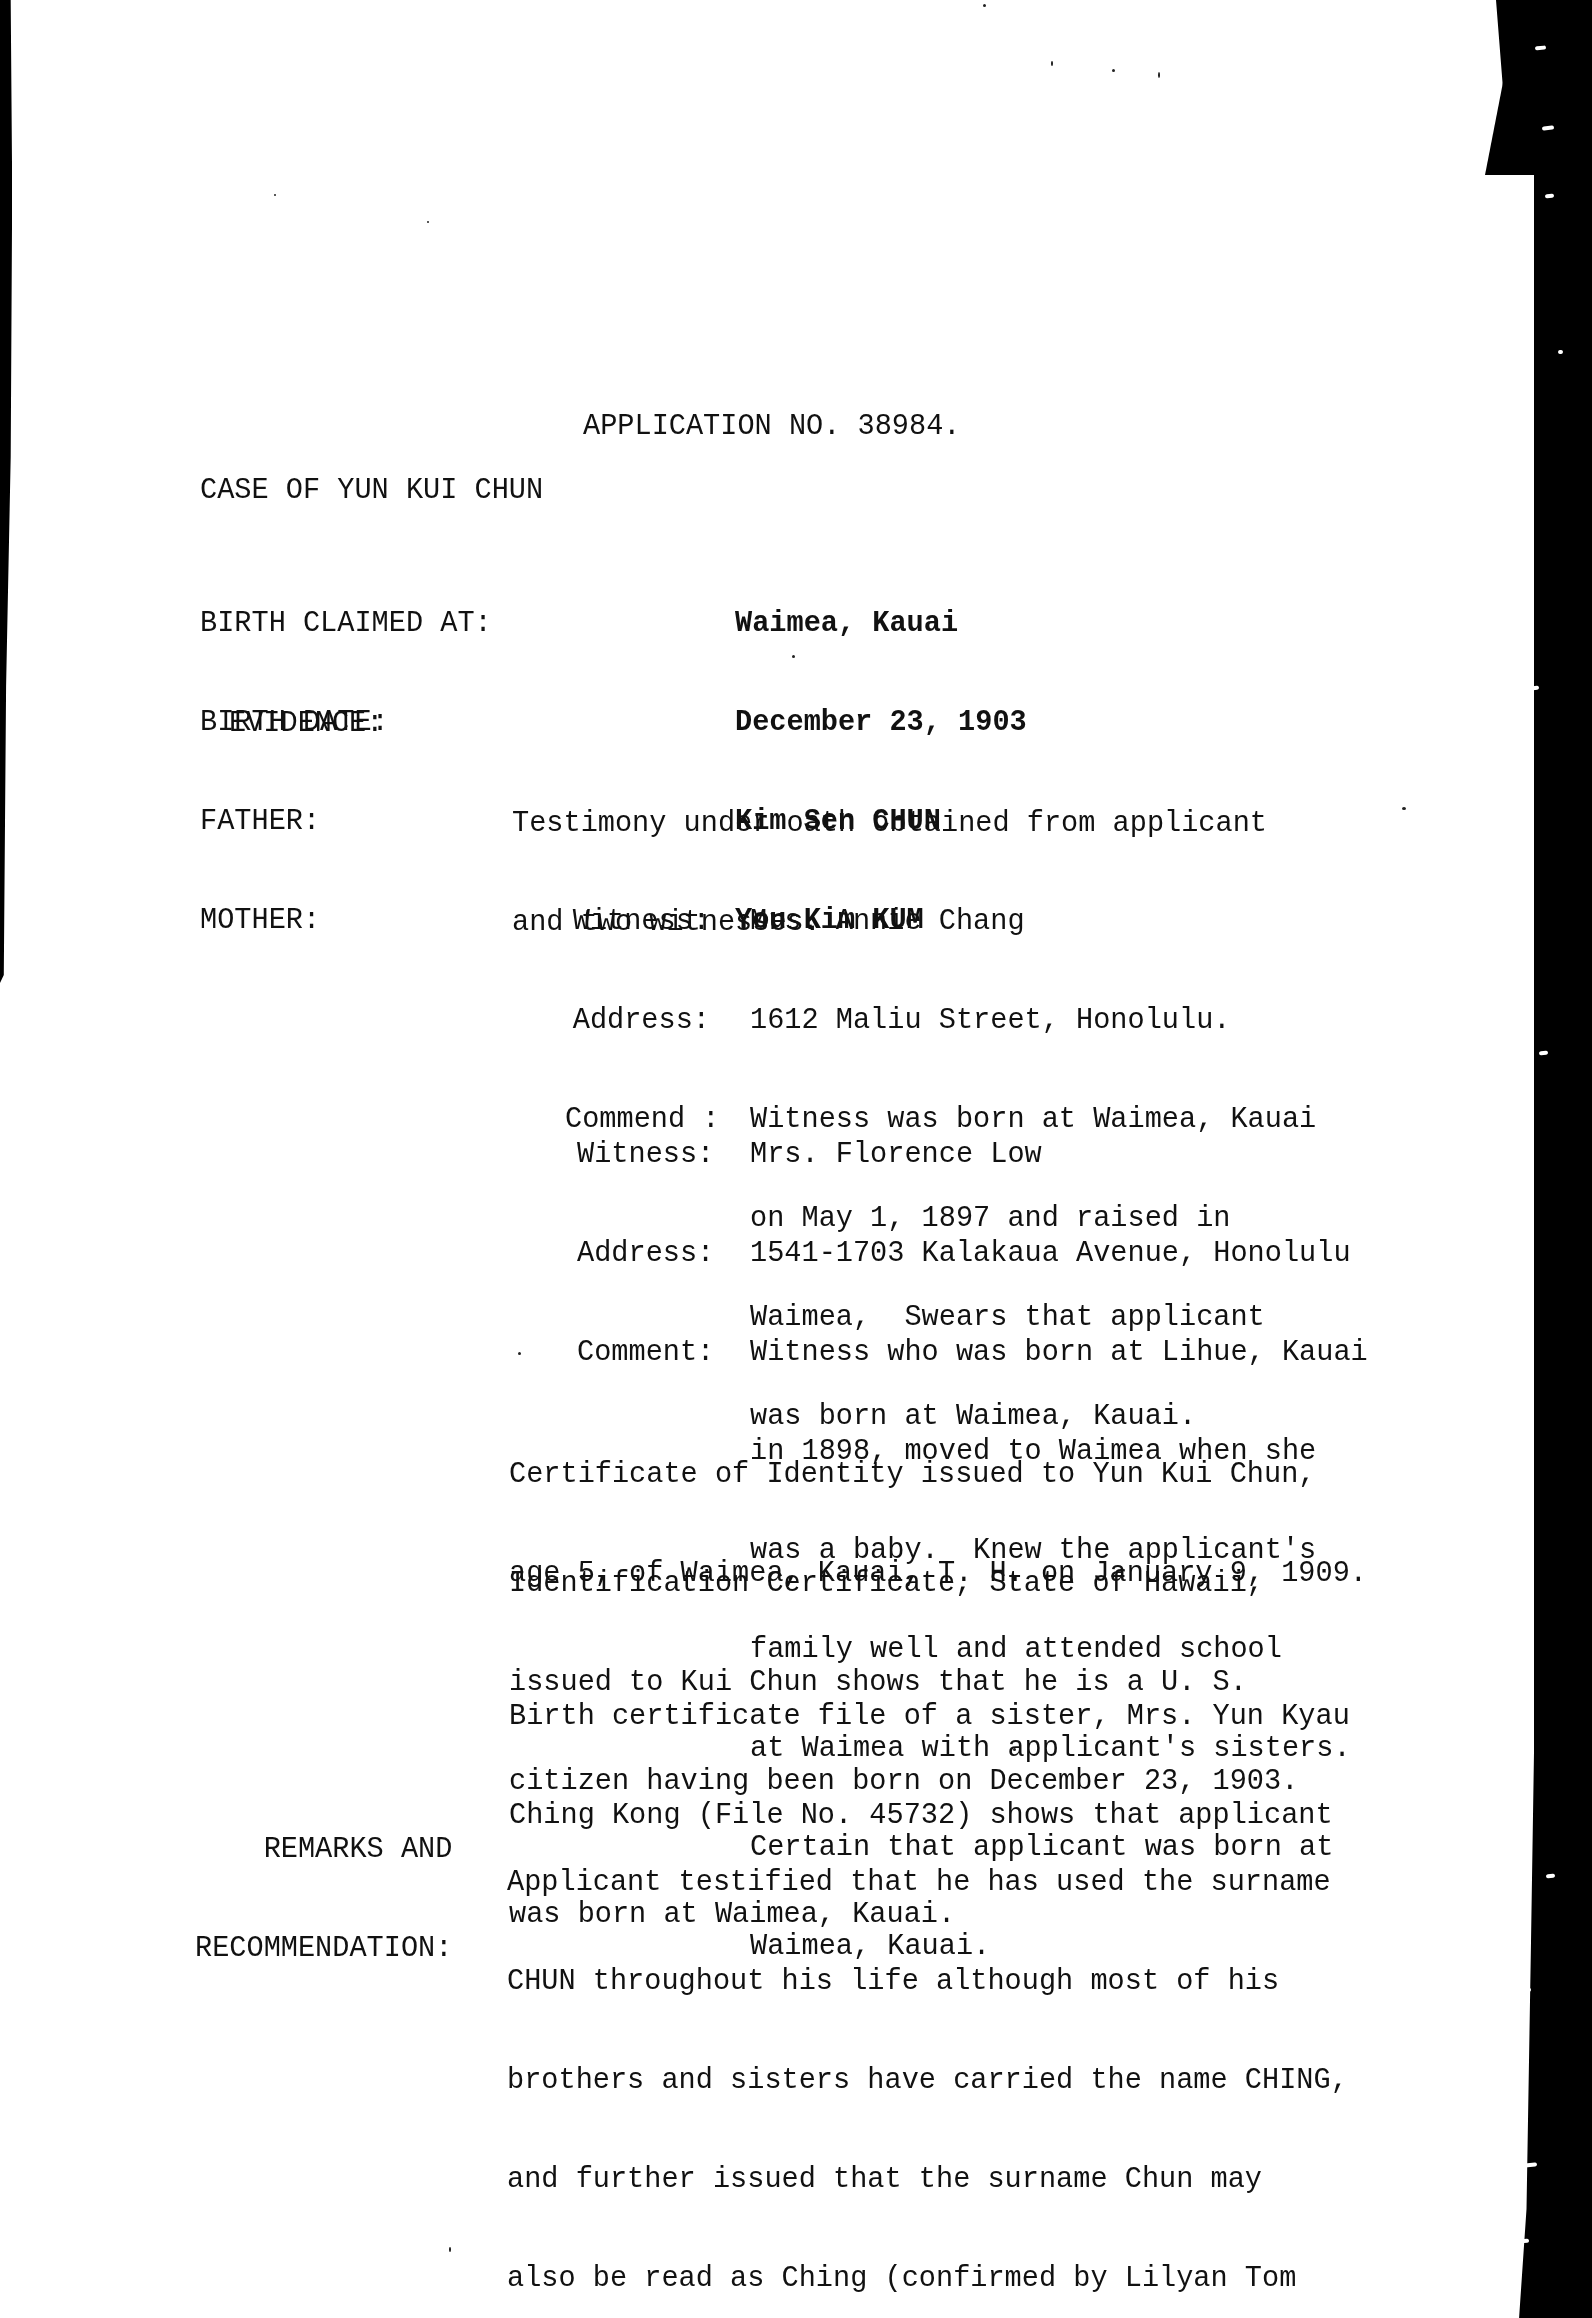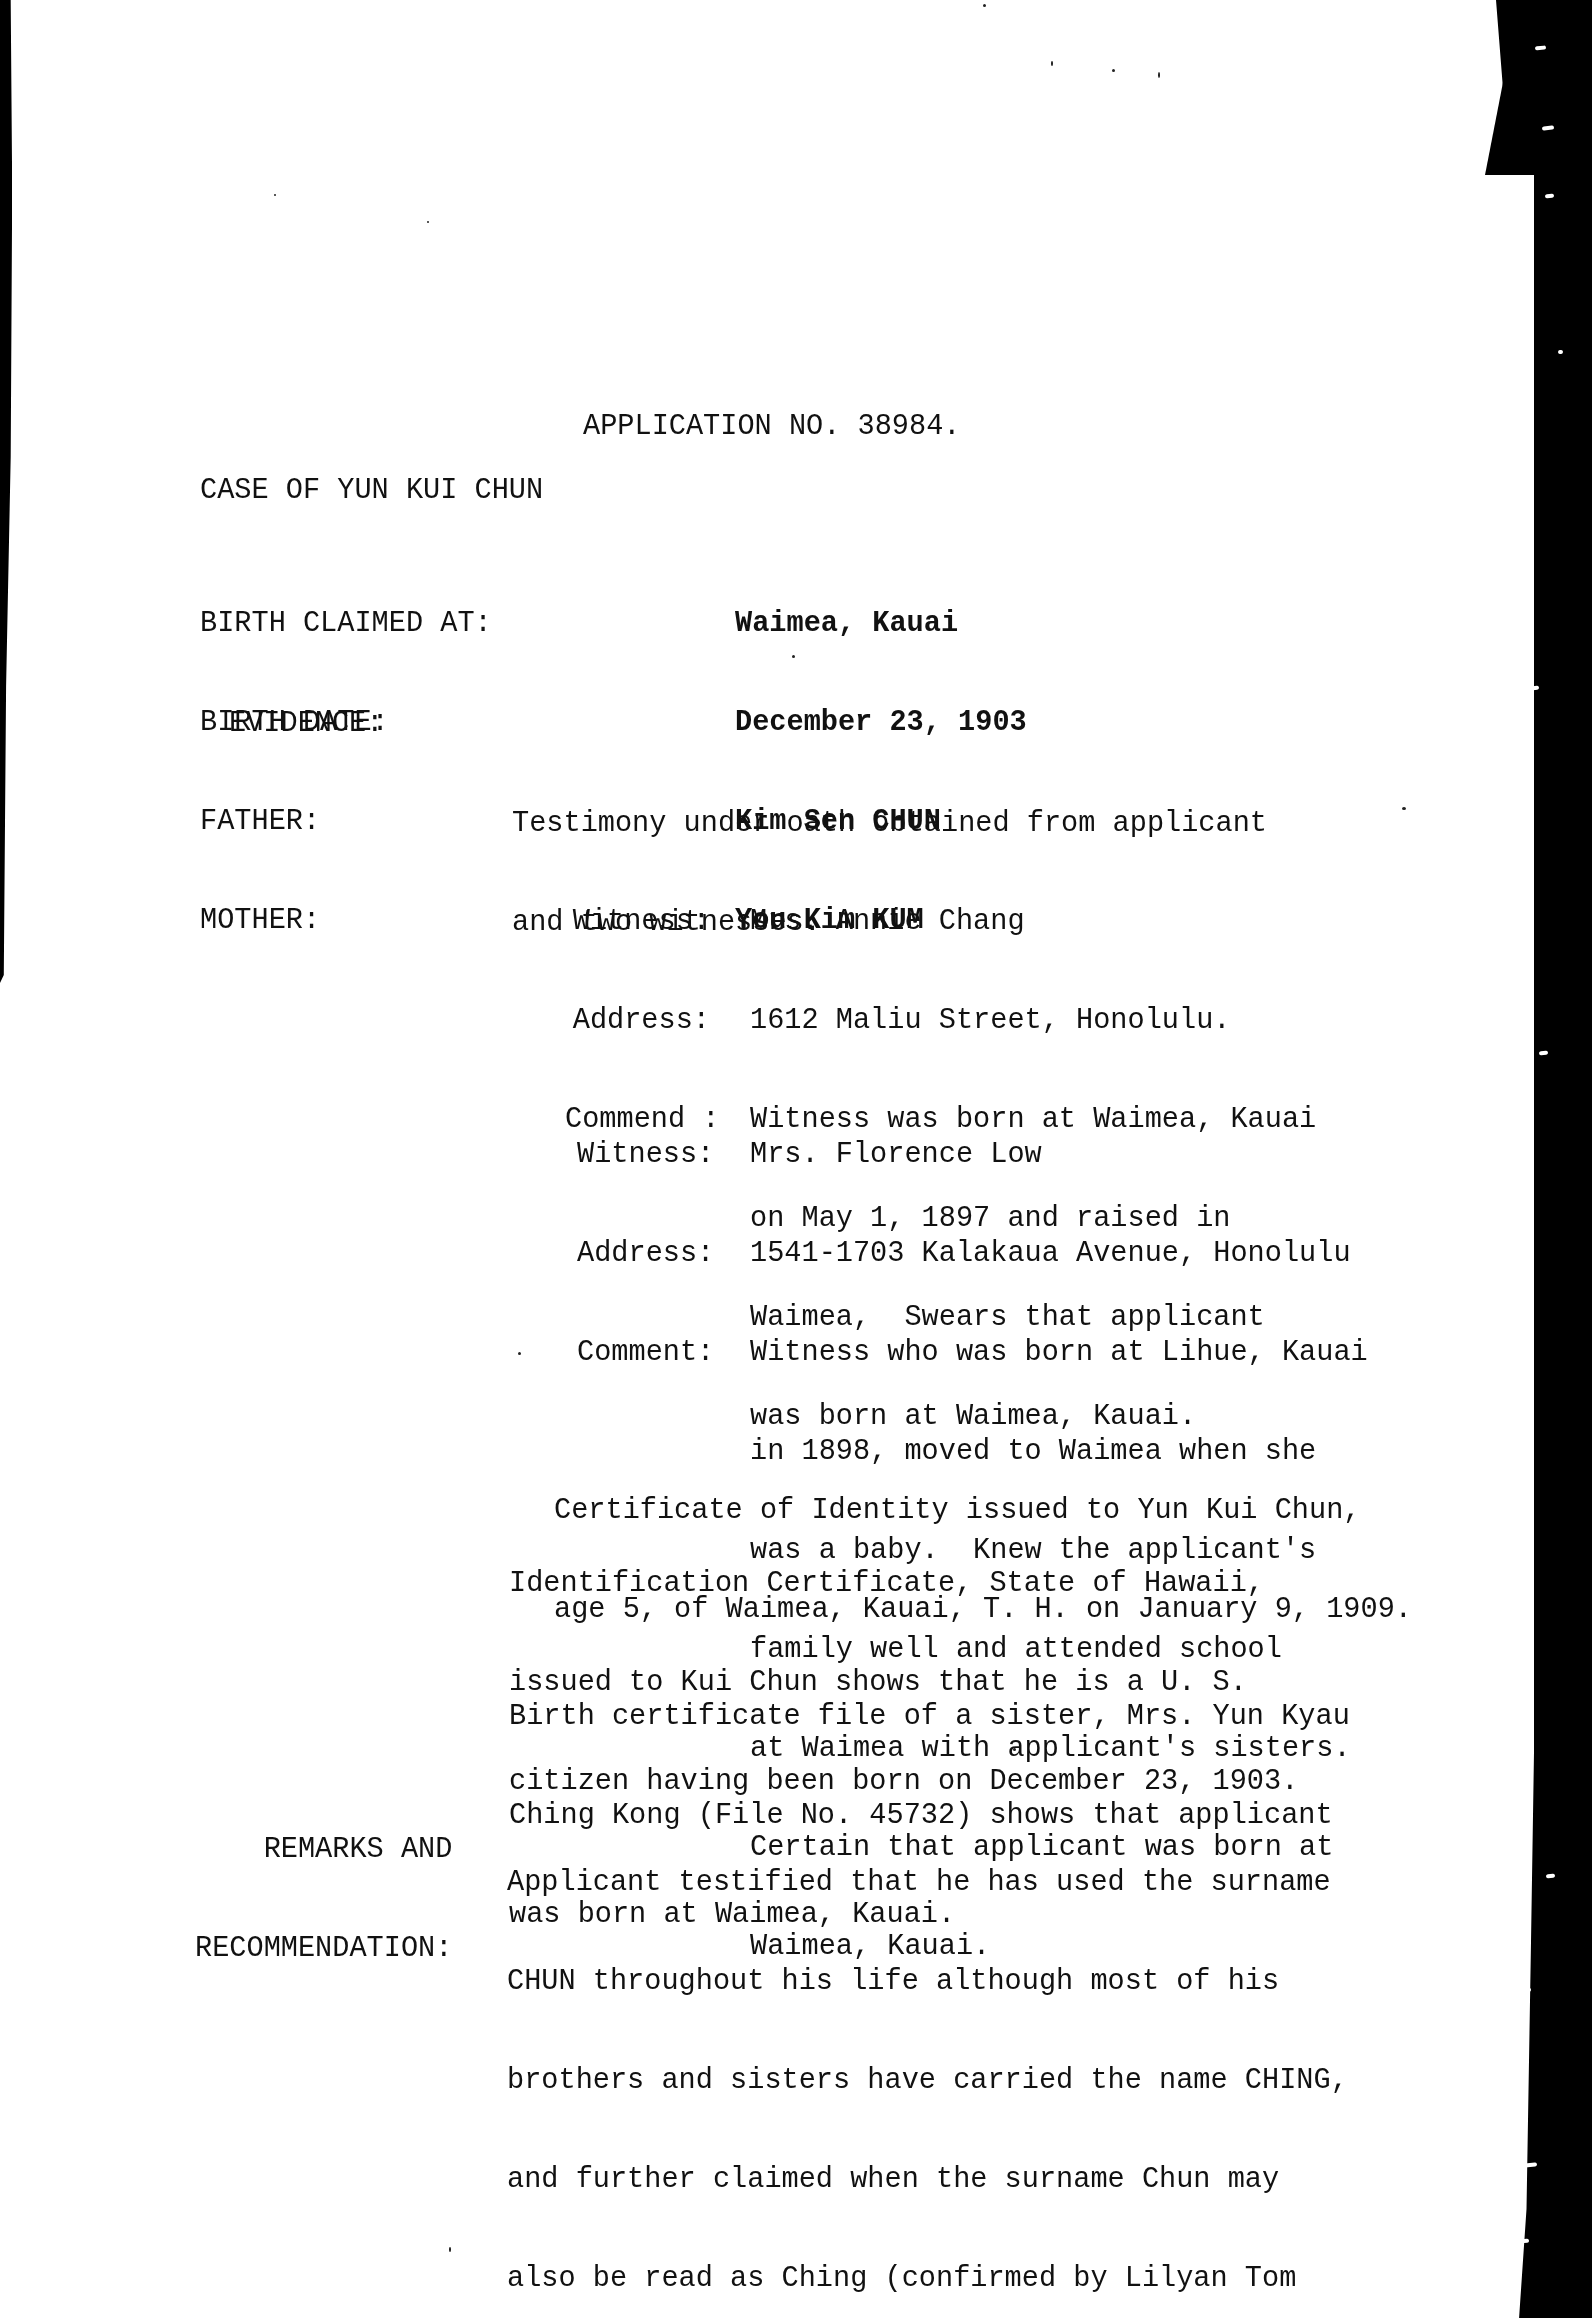--- a/index.html
+++ b/index.html
@@ -110,21 +110,21 @@
     <div>1541-1703 Kalakaua Avenue, Honolulu</div>
     <div>Witness who was born at Lihue, Kauai</div>
     <div>in 1898, moved to Waimea when she</div>
     <div>was a baby.  Knew the applicant's</div>
     <div>family well and attended school</div>
     <div>at Waimea with applicant's sisters.</div>
     <div>Certain that applicant was born at</div>
     <div>Waimea, Kauai.</div>
   </div>
 
-  <div class="t lines" style="left:509px;top:1428px;margin-left:45px;">
+  <div class="t lines" style="left:509px;top:1392px;">
     <div>Certificate of Identity issued to Yun Kui Chun,</div>
     <div>age 5, of Waimea, Kauai, T. H. on January 9, 1909.</div>
   </div>
   <div class="t lines" style="left:509px;top:1501px;">
     <div>Identification Certificate, State of Hawaii,</div>
     <div>issued to Kui Chun shows that he is a U. S.</div>
     <div>citizen having been born on December 23, 1903.</div>
   </div>
   <div class="t lines" style="left:509px;top:1634px;">
     <div>Birth certificate file of a sister, Mrs. Yun Kyau</div>
@@ -133,19 +133,19 @@
   </div>
 
   <div class="t lines" style="left:195px;top:1767px;text-align:right;">
     <div>REMARKS AND</div>
     <div>RECOMMENDATION:</div>
   </div>
   <div class="t lines" style="left:507px;top:1800px;">
     <div>Applicant testified that he has used the surname</div>
     <div>CHUN throughout his life although most of his</div>
     <div>brothers and sisters have carried the name CHING,</div>
-    <div>and further claimed when the surname Chun may</div>
+    <div>and further issued that the surname Chun may</div>
     <div>also be read as Ching (confirmed by Lilyan Tom</div>
     
   </div>
 
 </div>
 
 
 </body></html>

